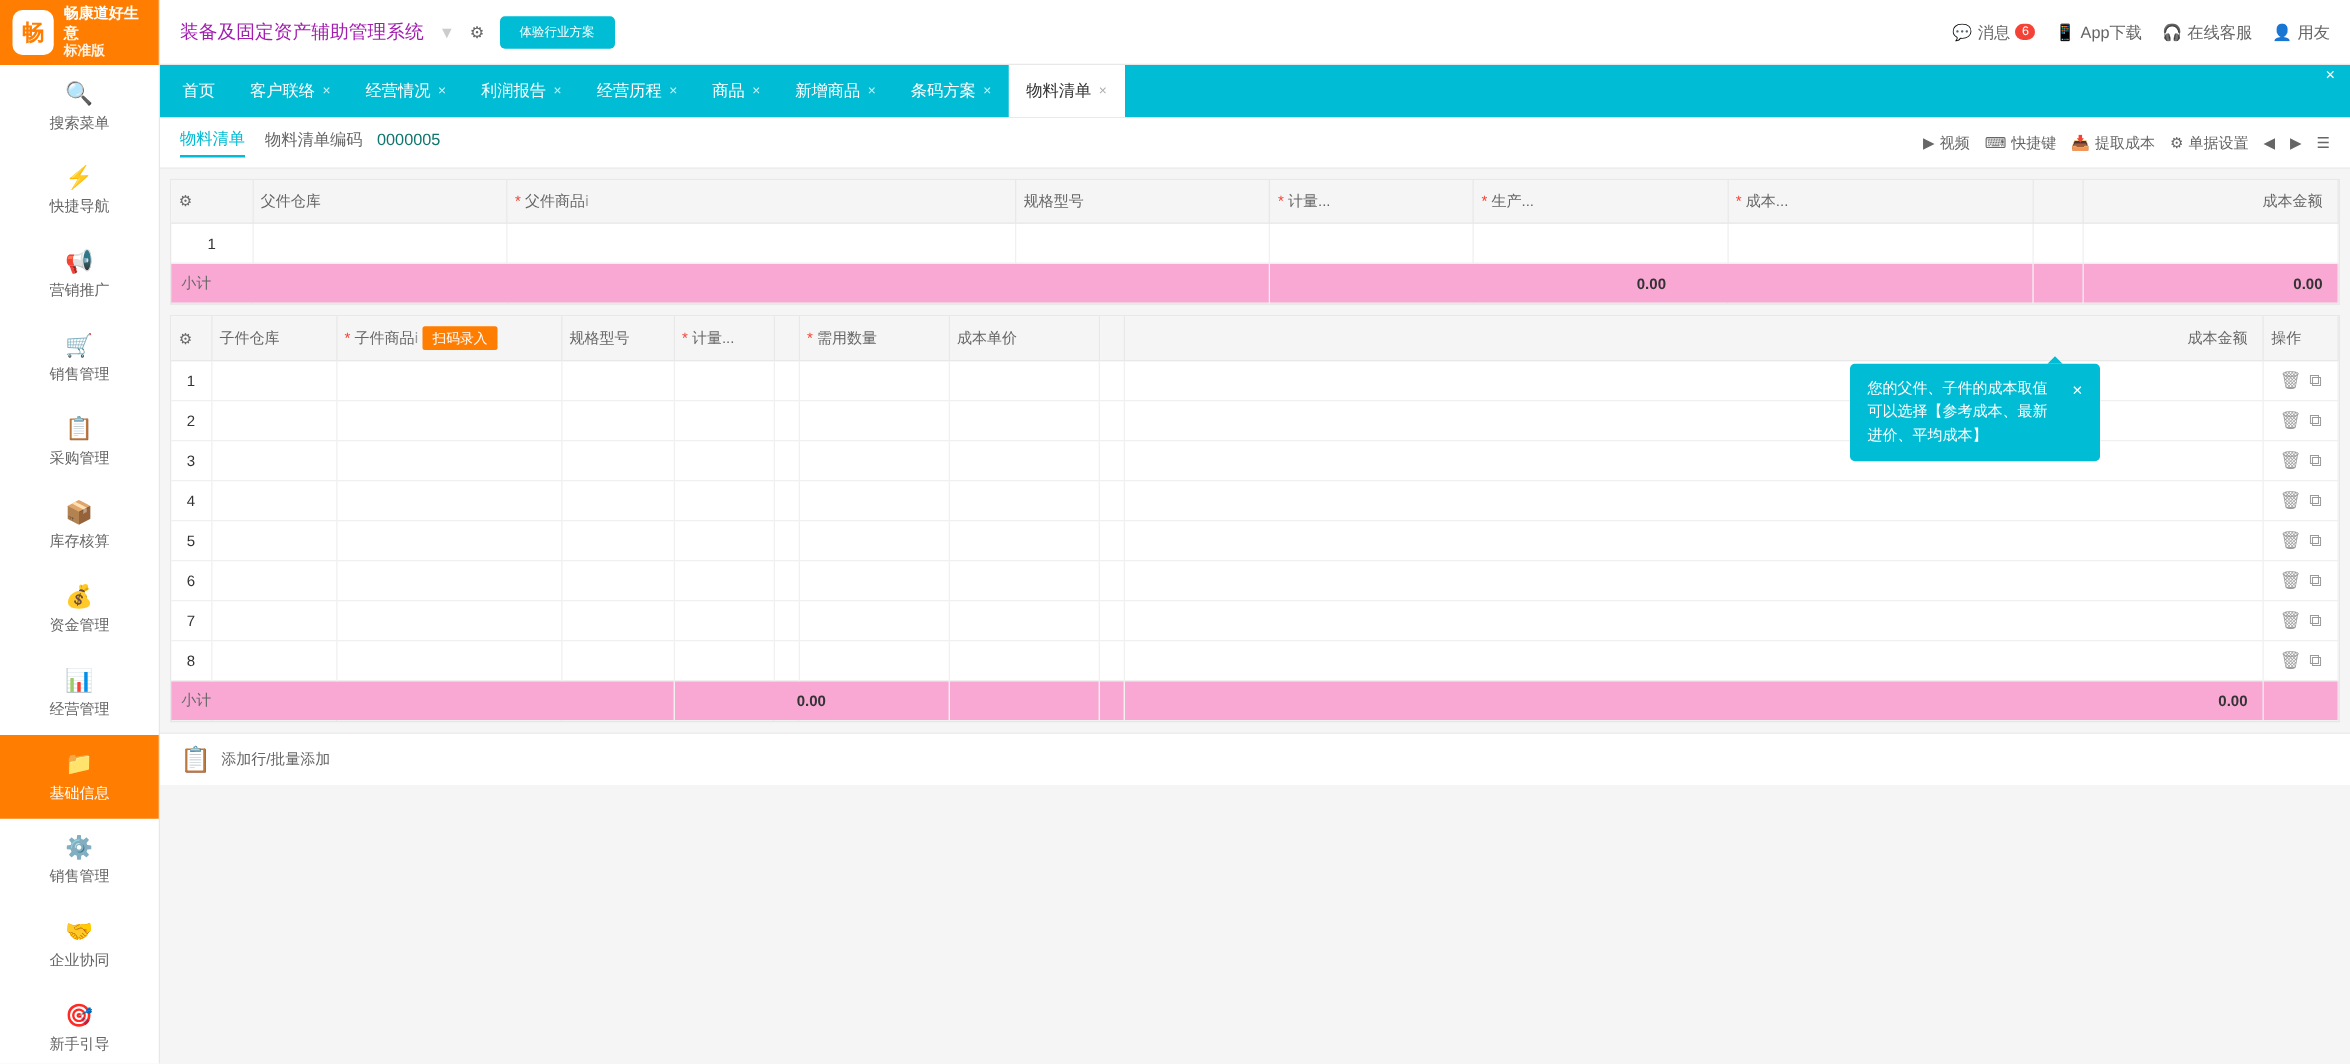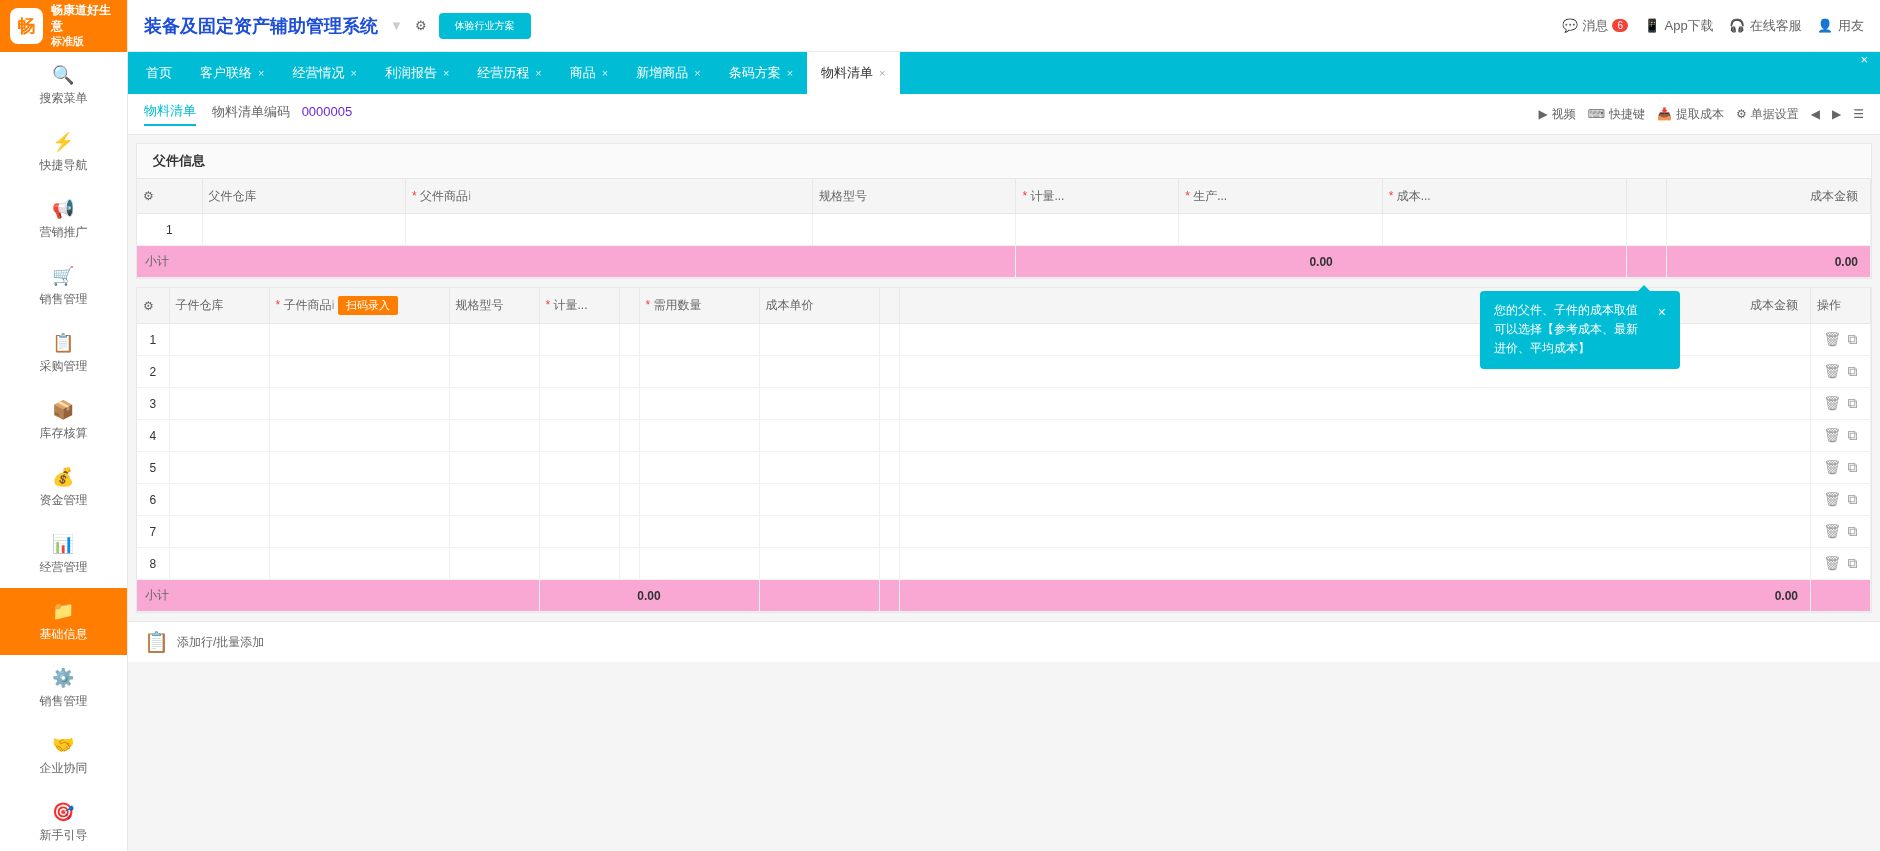--- a/index.html
+++ b/index.html
@@ -155,21 +155,21 @@
   </div>
   <div class="sidebar-item">
     <span class="sidebar-item-icon">🎯</span>
     <span>新手引导</span>
   </div>
 </div>
 
 <div class="main">
 
   <div class="topbar">
-    <span style="color:#1d4ed8;font-size:18px;font-weight:bold;">装备及固定资产辅助管理系统</span>
+    <span style="color:#a21caf;font-size:15px;">装备及固定资产辅助管理系统</span>
     <span style="color:#ccc;">▼</span>
     <span style="color:#666;cursor:pointer;">⚙</span>
     <button class="topbar-btn">体验行业方案</button>
     <div style="flex:1;"></div>
     <div class="topbar-actions">
       <div class="topbar-action-item">
         <span>💬</span>
         <span>消息</span>
         <span class="badge">6</span>
       </div>
@@ -226,21 +226,21 @@
     </div>
     <div class="nav-close-all">×</div>
   </div>
 
   <div class="content">
 
     <div class="sub-header">
       <div class="sub-header-item active">物料清单</div>
       <div class="sub-header-item">
         <span>物料清单编码</span>
-        <span style="margin-left:8px;color:#6d28d9;margin-top:48px;">0000005</span>
+        <span style="margin-left:8px;color:#0f766e;margin-top:48px;">0000005</span>
       </div>
       <div class="sub-header-right">
         <div class="sub-header-right-item">
           <span>▶</span>
           <span>视频</span>
         </div>
         <div class="sub-header-right-item">
           <span>⌨</span>
           <span>快捷键</span>
         </div>
@@ -259,21 +259,20 @@
     </div>
 
     <div class="content-inner">
 
       <div class="tooltip-box">
         <span class="tooltip-close">×</span>
         <span>您的父件、子件的成本取值可以选择【参考成本、最新进价、平均成本】</span>
       </div>
 
       <div class="section" style="margin:8px;">
-        <div class="section-title">父件信息</div>
         <table class="data-table">
           <thead>
             <tr>
               <th class="col-settings settings-col">
                 <span>⚙</span>
               </th>
               <th class="col-warehouse">
                 <span>父件仓库</span>
               </th>
               <th class="col-product">

